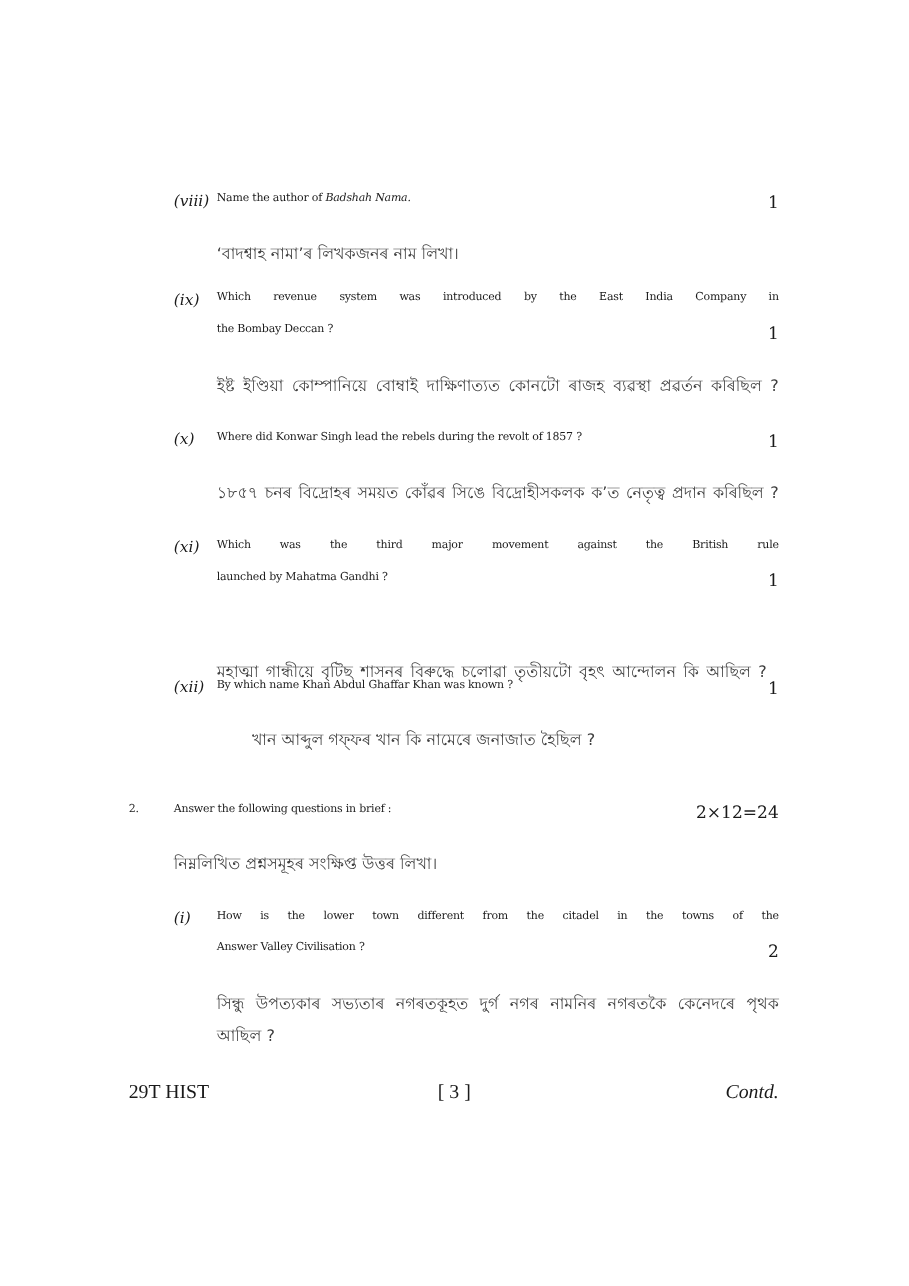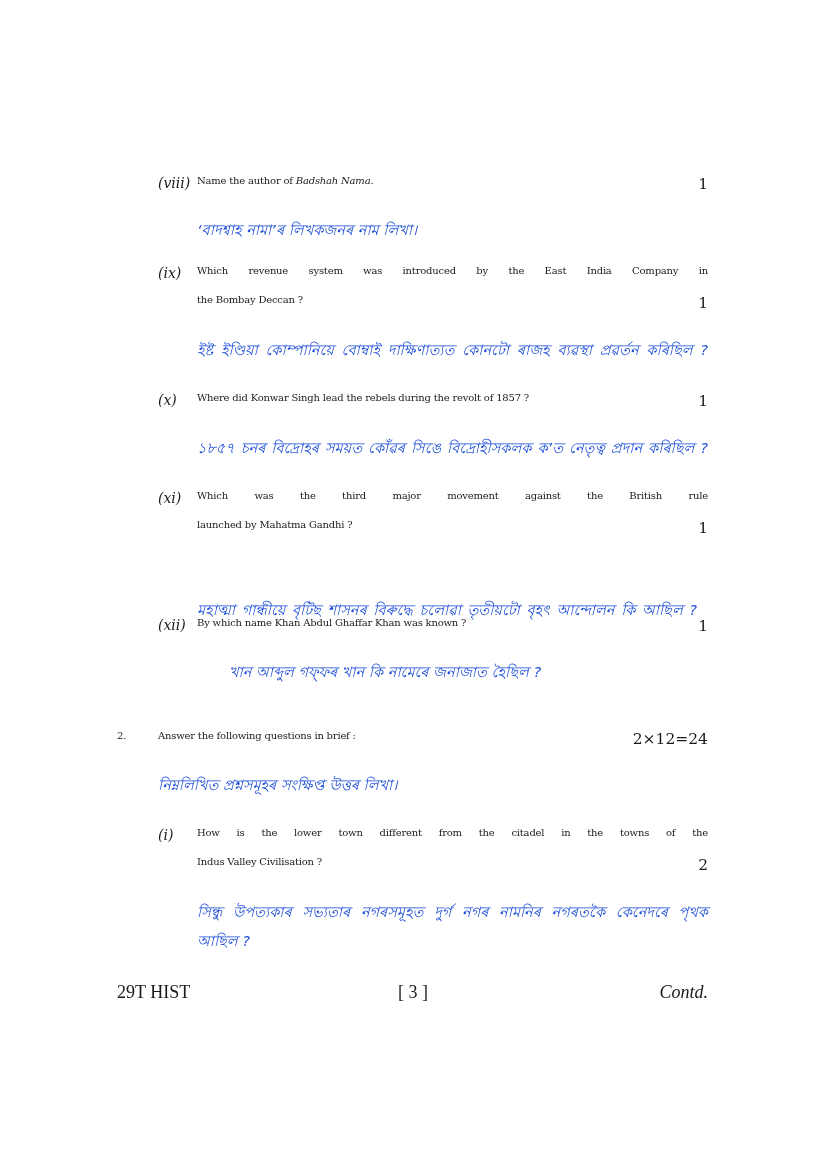--- a/index.html
+++ b/index.html
@@ -3,21 +3,21 @@
 <meta charset="utf-8">
 <style>
   html, body { margin: 0; padding: 0; background: #ffffff; }
   body {
     width: 826px; height: 1169px; position: relative; overflow: hidden;
     font-family: "DejaVu Serif", "Liberation Serif", serif;
     color: #1a1a1a;
   }
   .abs { position: absolute; }
   .en { font-family: "DejaVu Serif", serif; font-size: 10px; letter-spacing: -0.2px; white-space: nowrap; }
-  .as { font-family: "DejaVu Sans", sans-serif; font-size: 14.5px; white-space: nowrap; color: #1d4ed8; font-style: italic; }
+  .as { font-family: "DejaVu Sans", sans-serif; font-size: 14.5px; white-space: nowrap; color: #404040; }
   .num { font-style: italic; font-family: "DejaVu Serif", serif; font-size: 14px; }
   .marks { font-family: "DejaVu Serif", serif; font-size: 15.5px; text-align: right; }
   .just { text-align: justify; text-align-last: justify; white-space: normal; }
   i.t { font-style: italic; }
   .footer { font-family: "Liberation Serif", serif; font-size: 18px; }
 </style>
 </head>
 <body>
 
 <div class="abs num" style="left:158px; top:175px;">(viii)</div>
@@ -47,20 +47,20 @@
 <div class="abs marks" style="left:660px; width:48px; top:617px;">1</div>
 <div class="abs as" style="left:197px; top:661px;margin-left:32px;">খান আব্দুল গফ্ফৰ খান কি নামেৰে জনাজাত হৈছিল ?</div>
 
 <div class="abs en" style="left:117px; top:730px;">2.</div>
 <div class="abs en" style="left:158px; top:730px;">Answer the following questions in brief :</div>
 <div class="abs marks" style="left:600px; width:108px; top:730px;">2×12=24</div>
 <div class="abs as" style="left:158px; top:774px;">নিম্নলিখিত প্ৰশ্নসমূহৰ সংক্ষিপ্ত উত্তৰ লিখা।</div>
 
 <div class="abs num" style="left:158px; top:827px;">(i)</div>
 <div class="abs en just" style="left:197px; width:511px; top:827px;">How is the lower town different from the citadel in the towns of the</div>
-<div class="abs en" style="left:197px; top:856px;">Indus Valley Civilisation ?</div>
+<div class="abs en" style="left:197px; top:856px;">Answer Valley Civilisation ?</div>
 <div class="abs marks" style="left:660px; width:48px; top:856px;">2</div>
-<div class="abs as just" style="left:197px; width:511px; top:901px;">সিন্ধু উপত্যকাৰ সভ্যতাৰ নগৰসমূহত দুৰ্গ নগৰ নামনিৰ নগৰতকৈ কেনেদৰে পৃথক</div>
+<div class="abs as just" style="left:197px; width:511px; top:901px;">সিন্ধু উপত্যকাৰ সভ্যতাৰ নগৰতকূহত দুৰ্গ নগৰ নামনিৰ নগৰতকৈ কেনেদৰে পৃথক</div>
 <div class="abs as" style="left:197px; top:930px;">আছিল ?</div>
 
 <div class="abs footer" style="left:117px; top:982px;">29T HIST</div>
 <div class="abs footer" style="left:398px; top:982px;">[ 3 ]</div>
 <div class="abs footer" style="left:640px; width:68px; top:982px; text-align:right; font-style:italic;">Contd.</div>
 
 </body></html>

